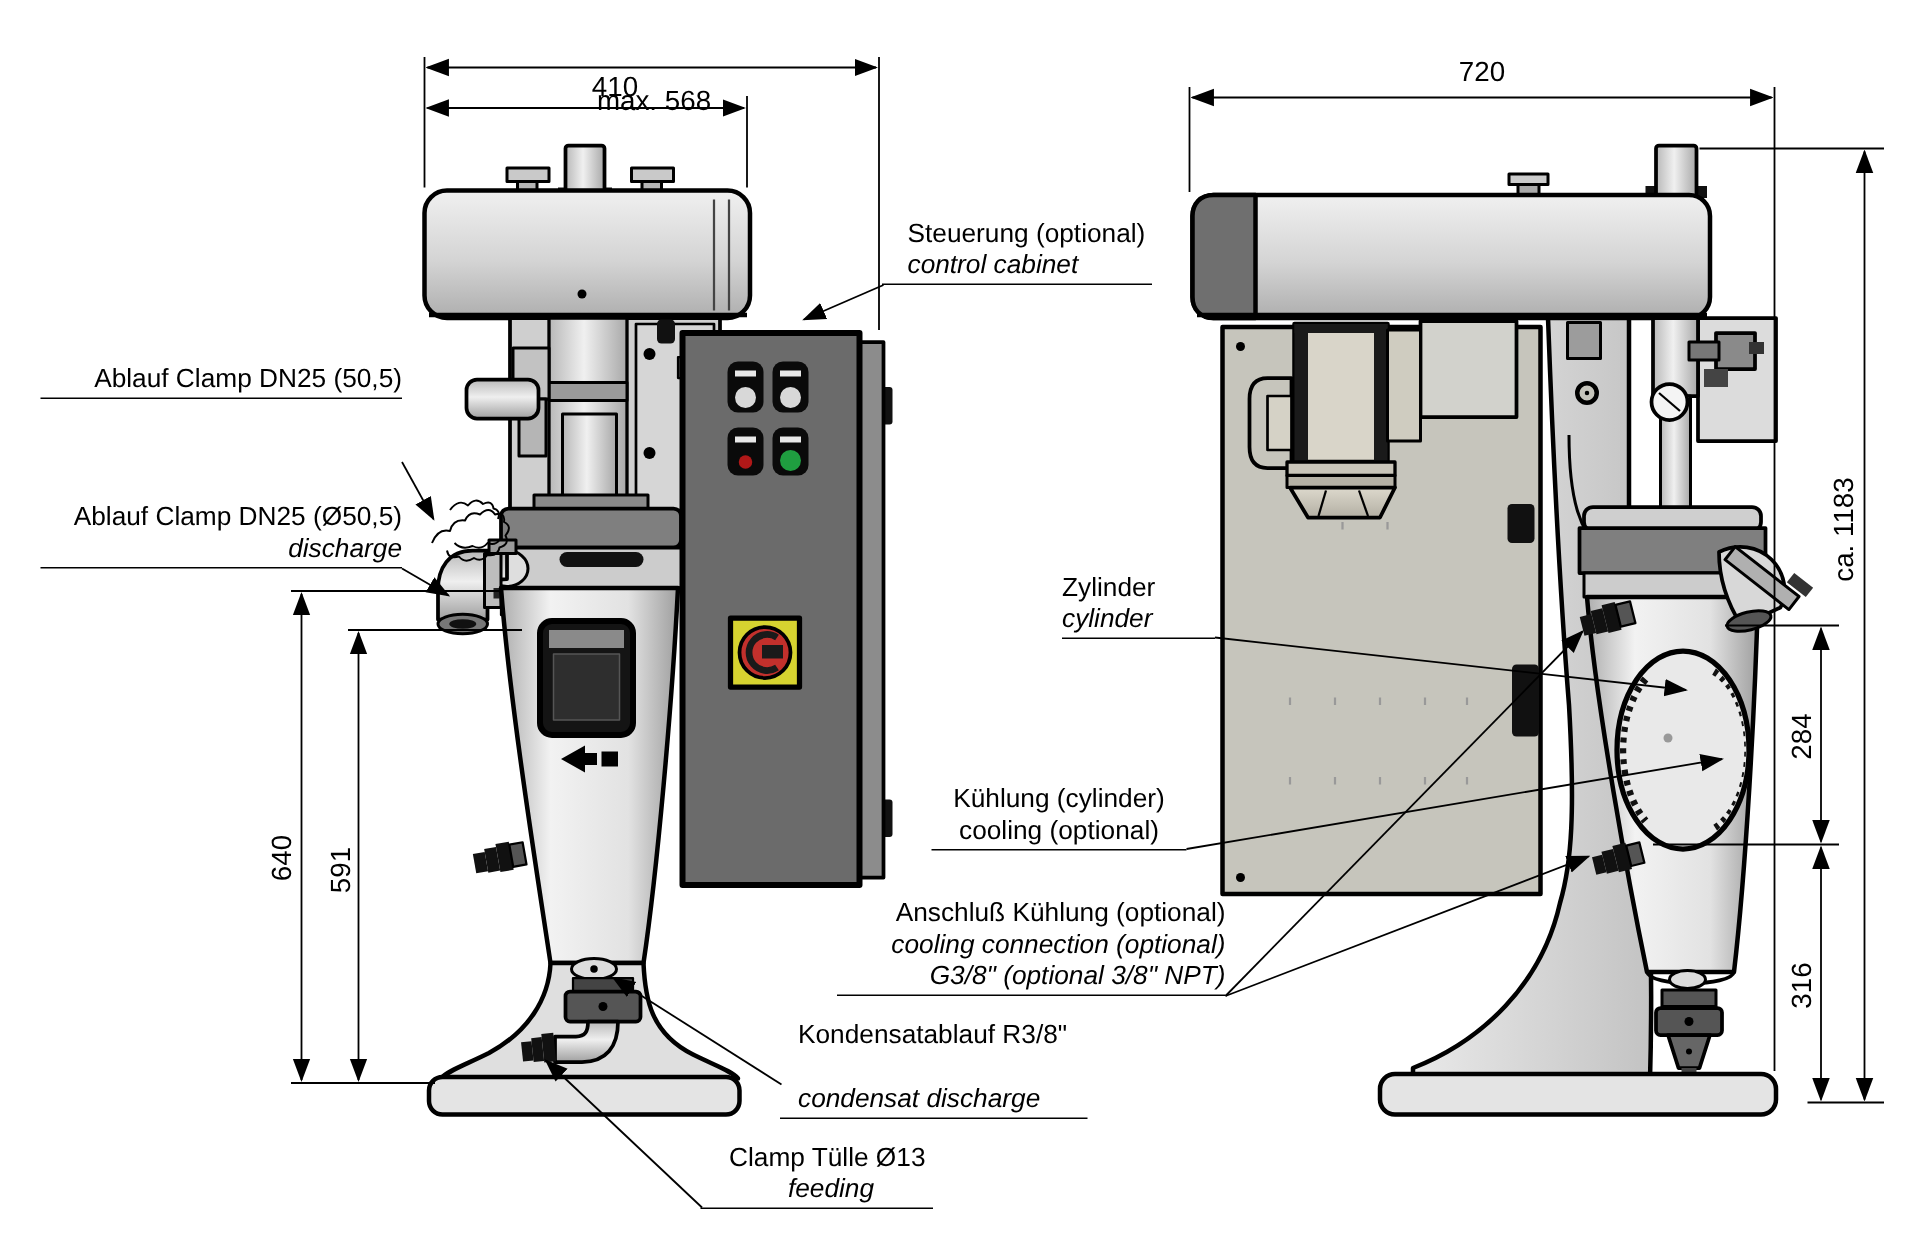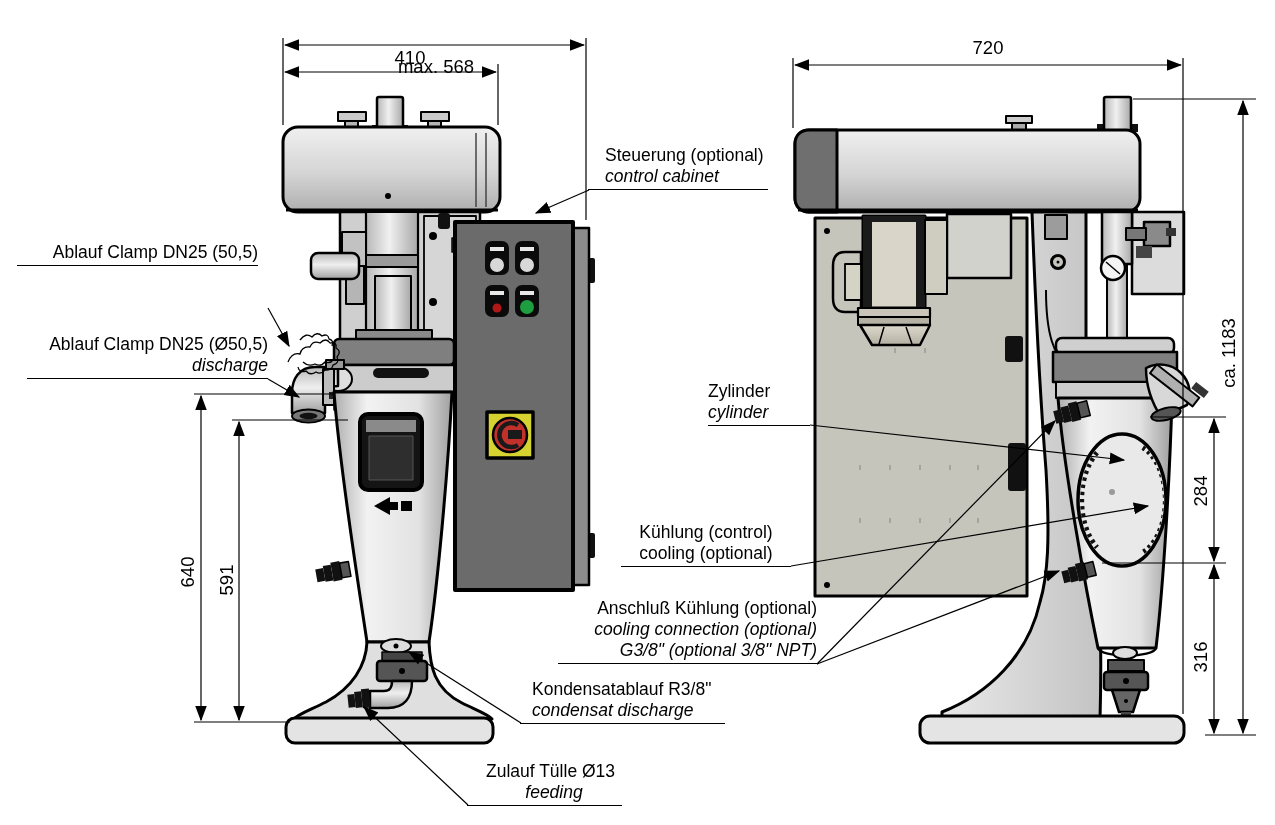--- a/index.html
+++ b/index.html
@@ -346,57 +346,57 @@
     <line x1="589" y1="190" x2="536" y2="213" marker-end="url(#arr)"></line>
     <line x1="810" y1="425" x2="1124" y2="460" marker-end="url(#arr)"></line>
     <line x1="791" y1="566" x2="1148" y2="506" marker-end="url(#arr)"></line>
     <line x1="817" y1="664" x2="1055" y2="421" marker-end="url(#arr)"></line>
     <line x1="817" y1="664" x2="1059" y2="571" marker-end="url(#arr)"></line>
     <line x1="521" y1="723" x2="409" y2="652" marker-end="url(#arr)"></line>
     <line x1="468" y1="805" x2="364" y2="707" marker-end="url(#arr)"></line>
   </g>
 </svg>
 
-<div class="lbl ta-r" style="left:17px;top:242px;width:241px;">
+<div class="lbl ta-r" style="left:27px;top:242px;width:241px;">
   <div>Ablauf Clamp DN25 (50,5)</div>
 </div>
 
 <div class="lbl ta-r" style="left:27px;top:334px;width:241px;">
   <div>Ablauf Clamp DN25 (Ø50,5)</div>
   <div class="en">discharge</div>
 </div>
 
 <div class="lbl ta-l" style="left:588px;top:145px;width:180px;padding-left:0;">
   <div style="padding-left:17px;">Steuerung (optional)</div>
   <div class="en" style="padding-left:17px;">control cabinet</div>
 </div>
 
 <div class="lbl ta-l" style="left:708px;top:381px;width:102px;">
   <div>Zylinder</div>
   <div class="en">cylinder</div>
 </div>
 
 <div class="lbl ta-c" style="left:621px;top:522px;width:170px;">
-  <div>Kühlung (control)</div>
+  <div>Kühlung (cylinder)</div>
   <div>cooling (optional)</div>
 </div>
 
 <div class="lbl ta-r" style="left:558px;top:598px;width:259px;">
   <div>Anschluß Kühlung (optional)</div>
   <div class="en">cooling connection (optional)</div>
   <div class="en">G3/8" (optional 3/8" NPT)</div>
 </div>
 
 <div class="lbl ta-l" style="left:520px;top:679px;width:205px;">
   <div style="padding-left:12px;">Kondensatablauf R3/8"</div>
-  <div class="en" style="padding-left:12px;">condensat discharge</div>
+  <div class="en" style="padding-left:12px;margin-top:22px;">condensat discharge</div>
 </div>
 
 <div class="lbl ta-l" style="left:467px;top:761px;width:155px;">
-  <div style="padding-left:19px;">Zulauf Tülle Ø13</div>
+  <div style="padding-left:19px;">Clamp Tülle Ø13</div>
   <div class="en" style="padding-left:19px;text-align:center;">feeding</div>
 </div>
 
 <div class="dim" style="left:436px;top:31px;margin-top:36px;">max. 568</div>
 <div class="dim" style="left:410px;top:58px;">410</div>
 <div class="dim" style="left:988px;top:48px;text-align:center;">720</div>
 <div class="dim rot" style="left:188px;top:572px;">640</div>
 <div class="dim rot" style="left:227px;top:580px;">591</div>
 <div class="dim rot" style="left:1229px;top:353px;">ca. 1183</div>
 <div class="dim rot" style="left:1201px;top:491px;">284</div>

